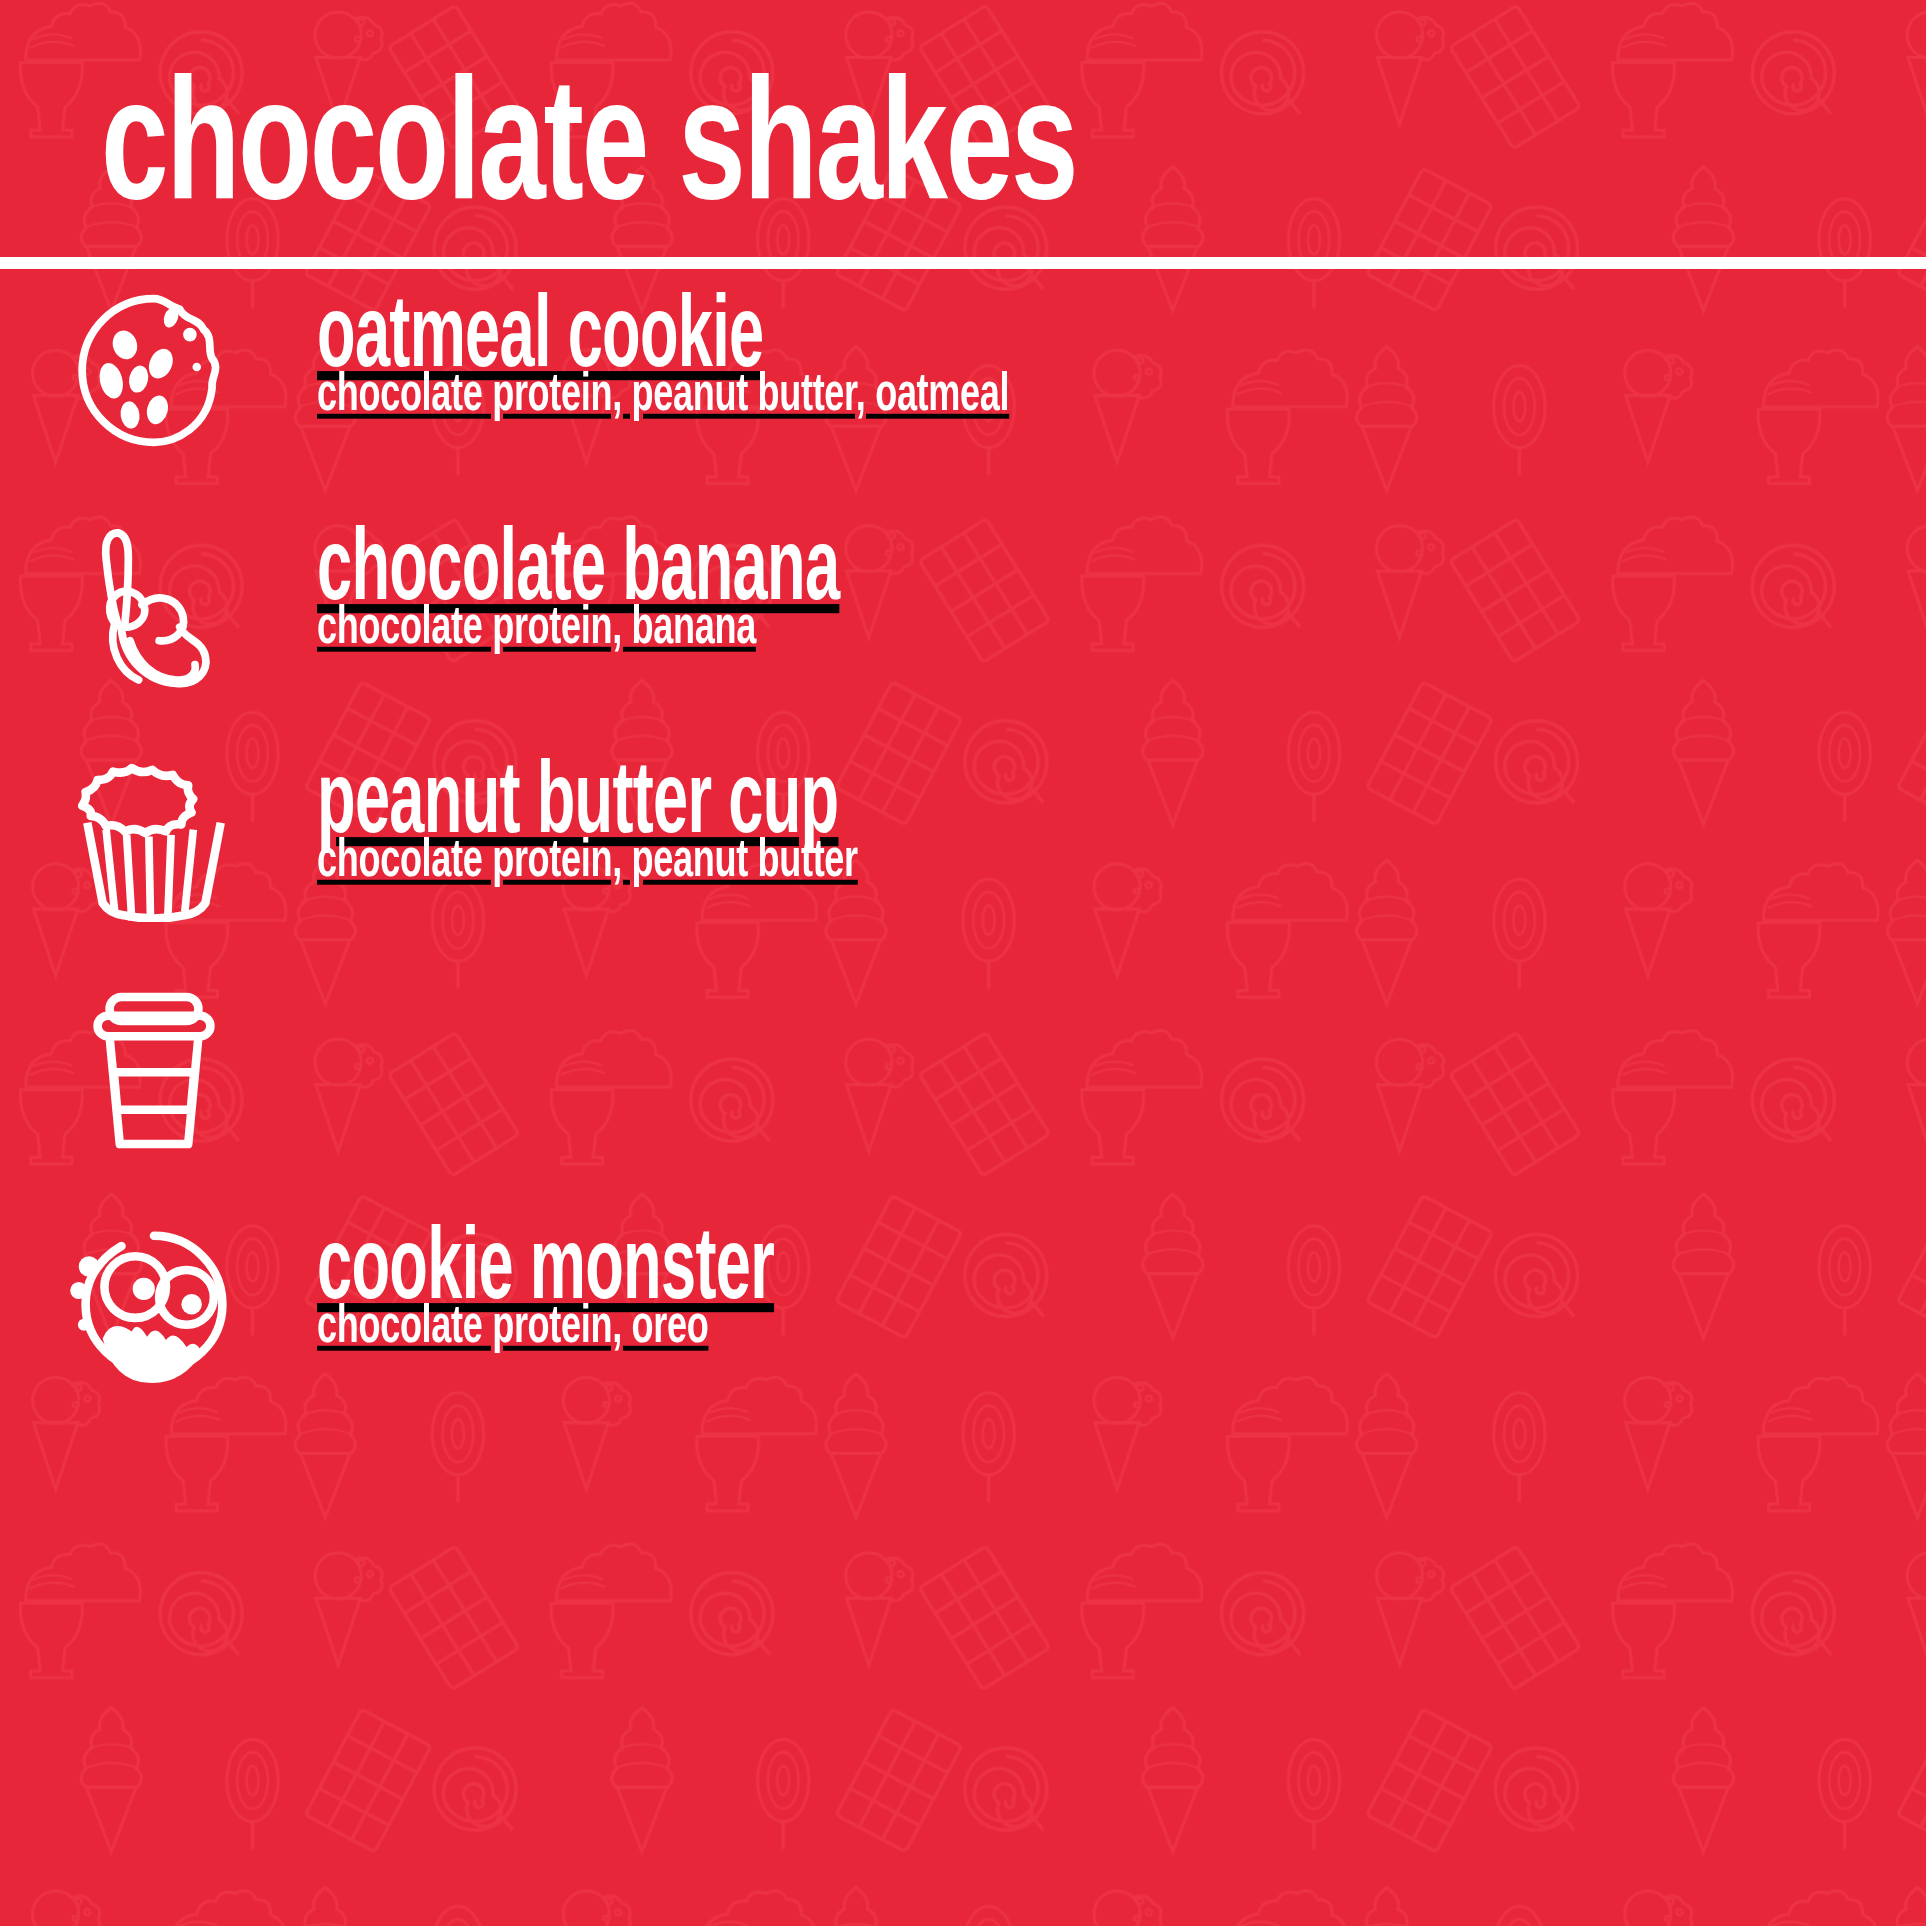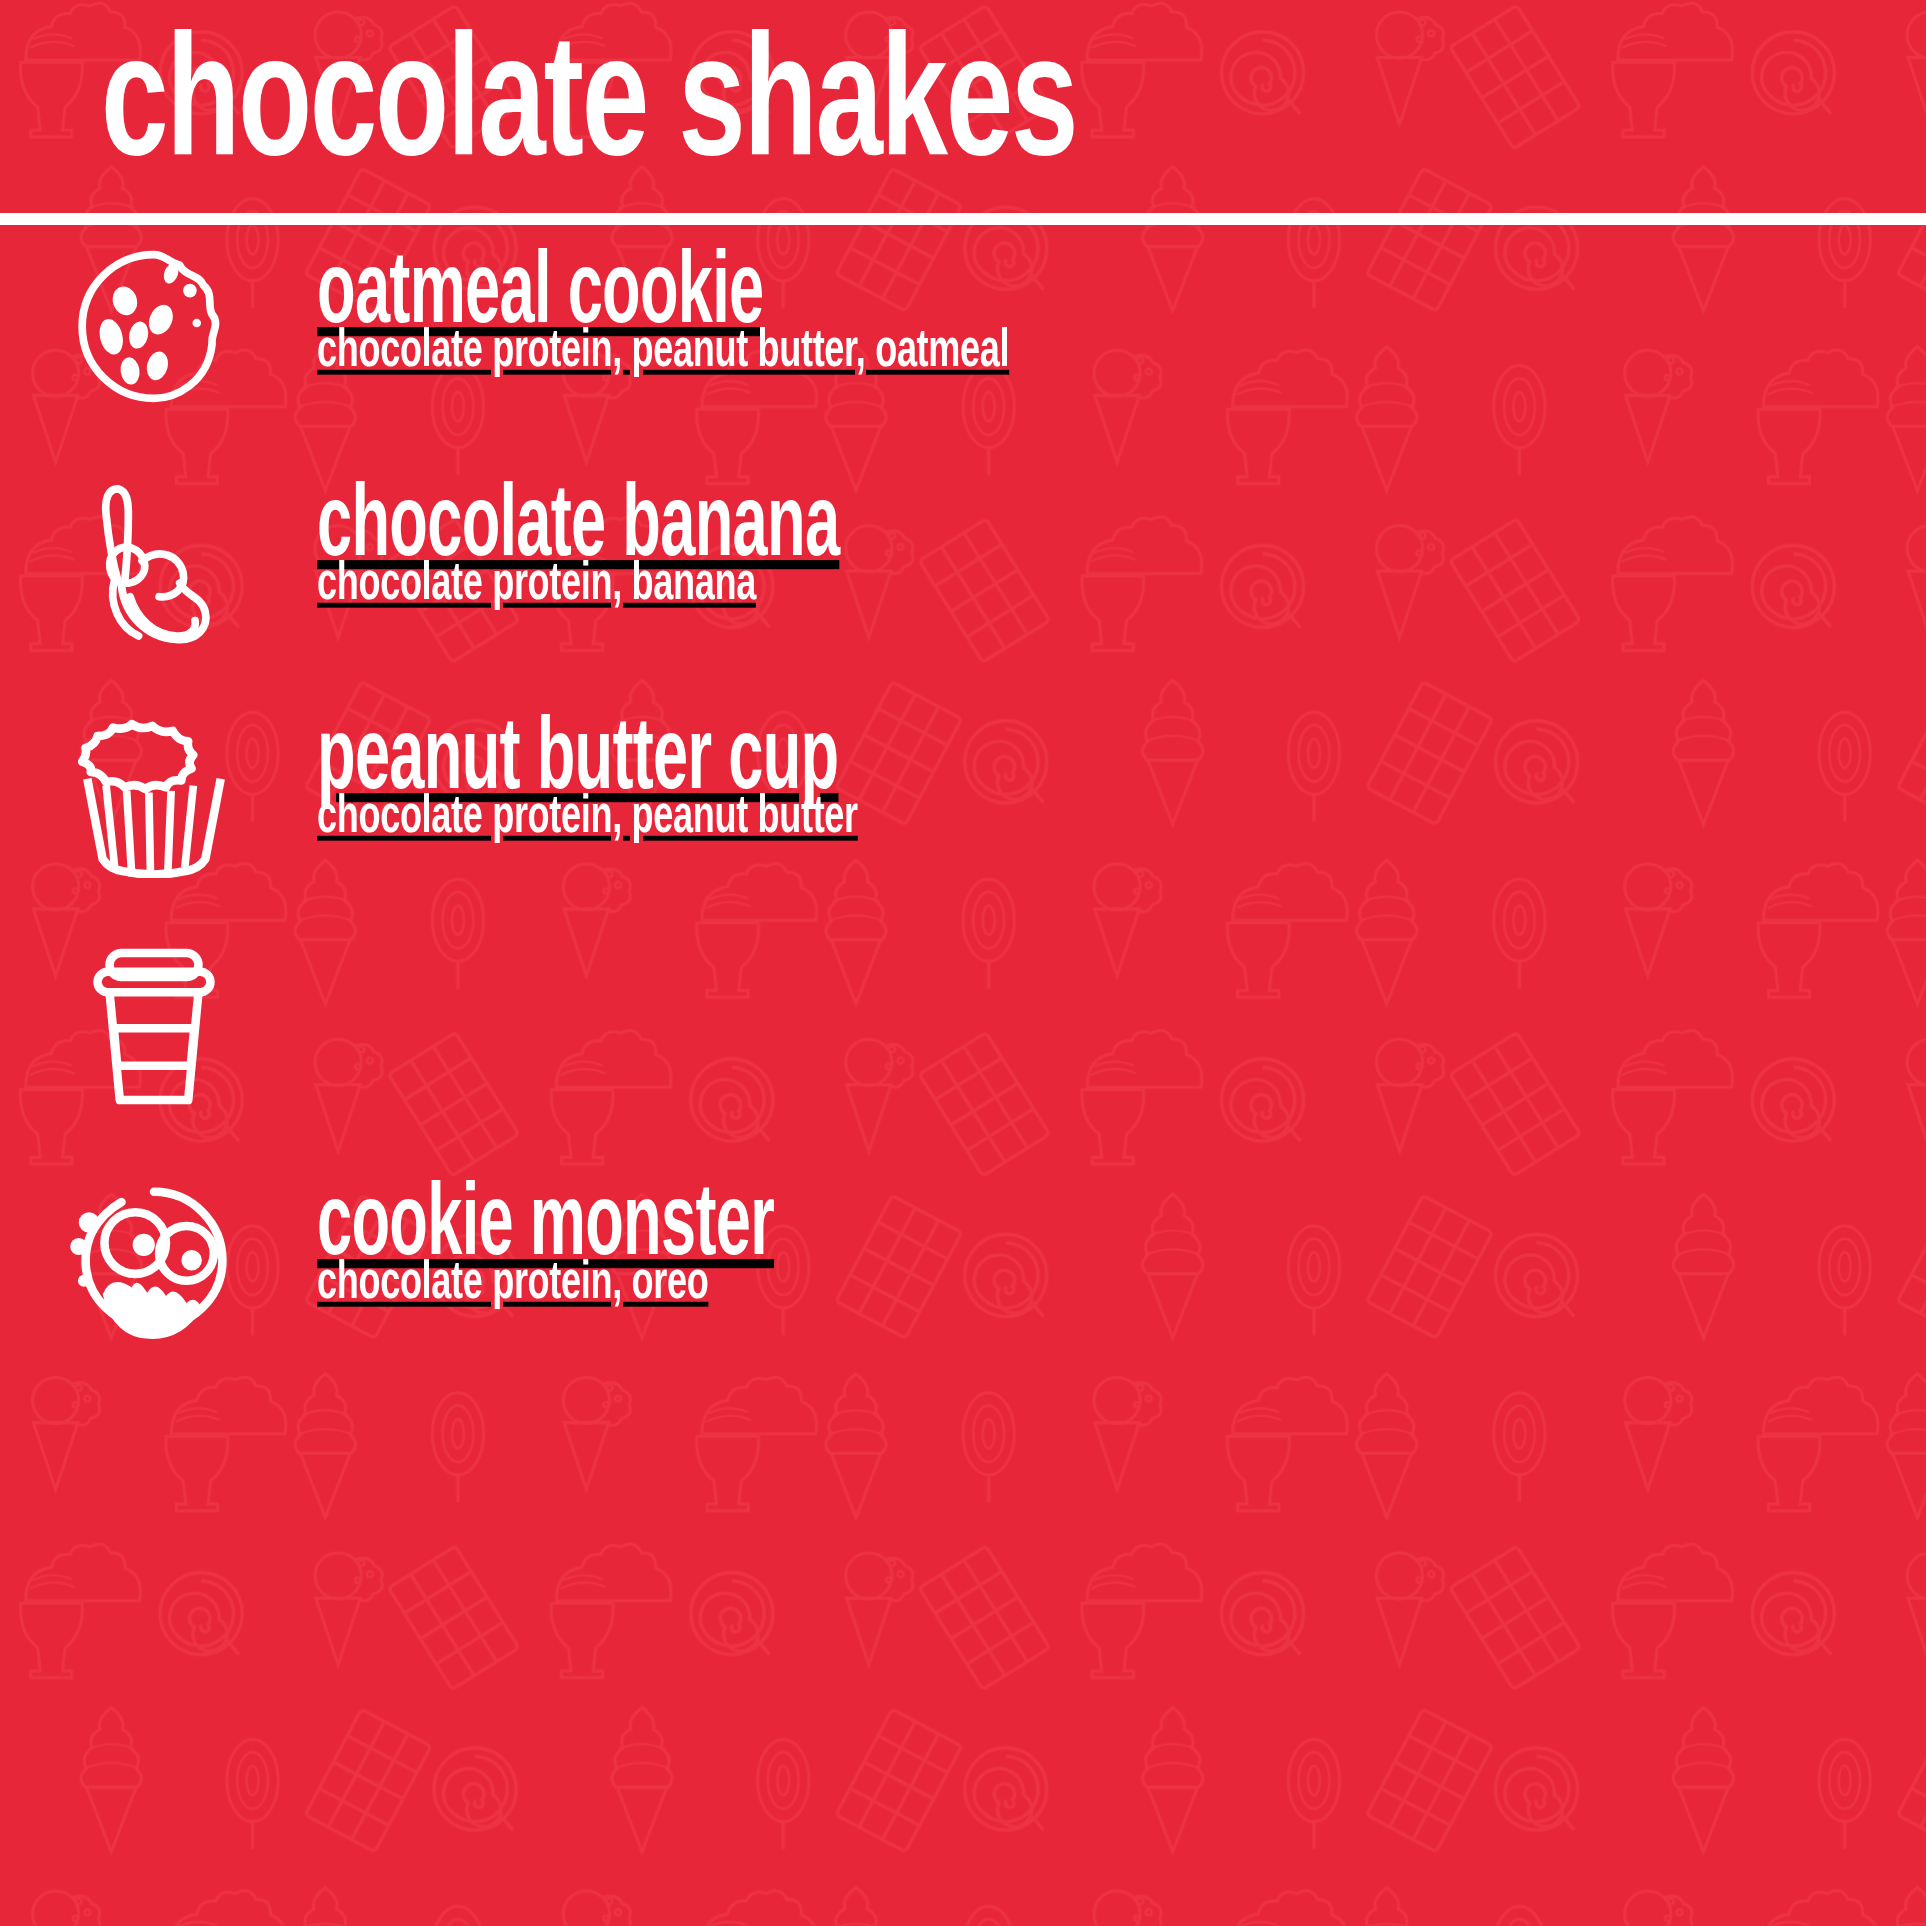--- a/index.html
+++ b/index.html
@@ -13,21 +13,21 @@
 
   
   #bg-pattern{
     position:absolute; inset:0; z-index:0; pointer-events:none;
     opacity:1;
   }
 
   
   #poster{
     position:absolute; inset:0; z-index:2;
-    display:flex; flex-direction:column;
+    display:flex; flex-direction:column;margin-top:44px;
   }
 
   
   .header{
     position:relative;
     height:223px;
     flex:0 0 auto;
   }
   .header-title{
     position:absolute;

